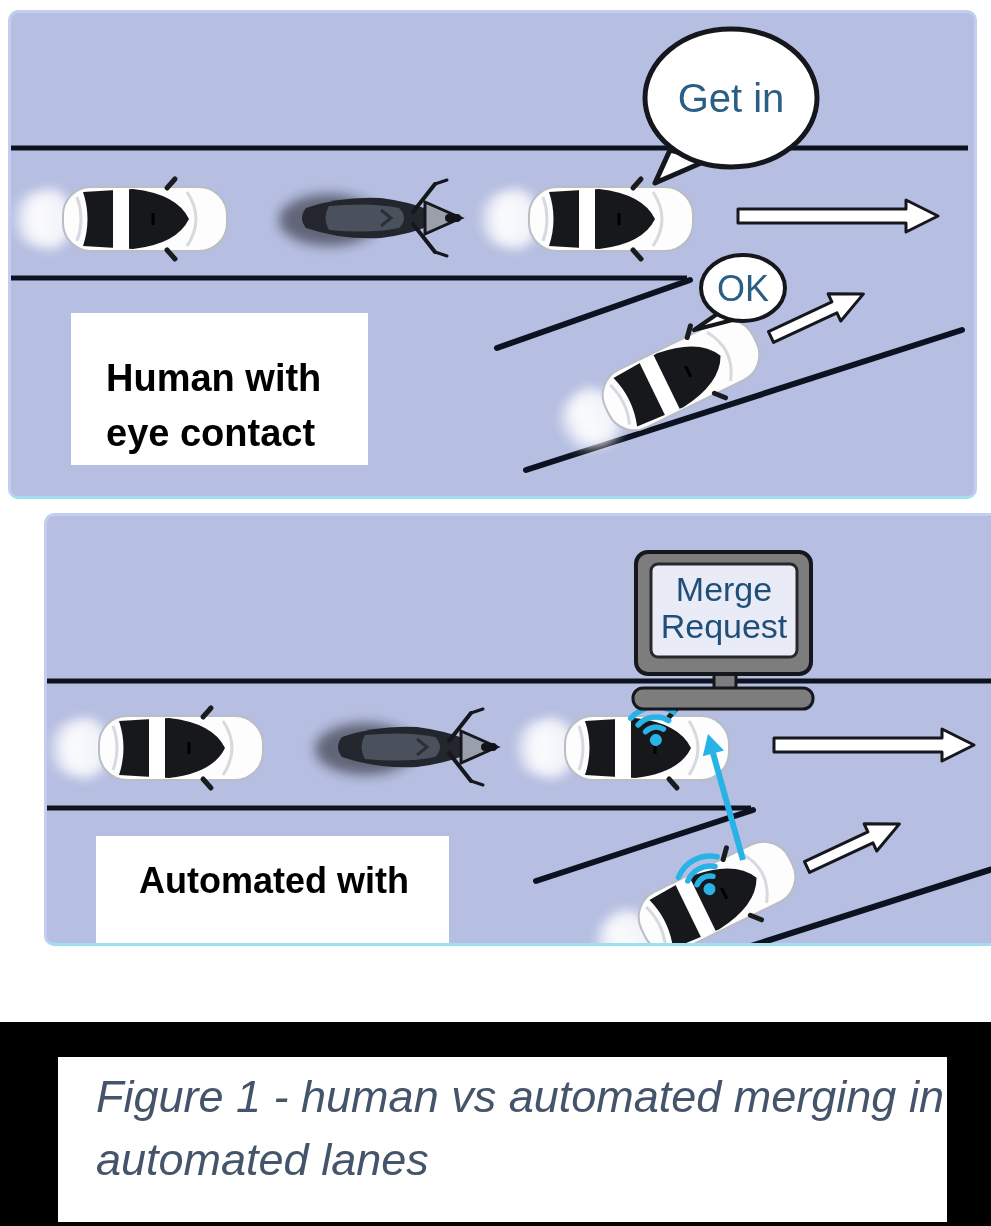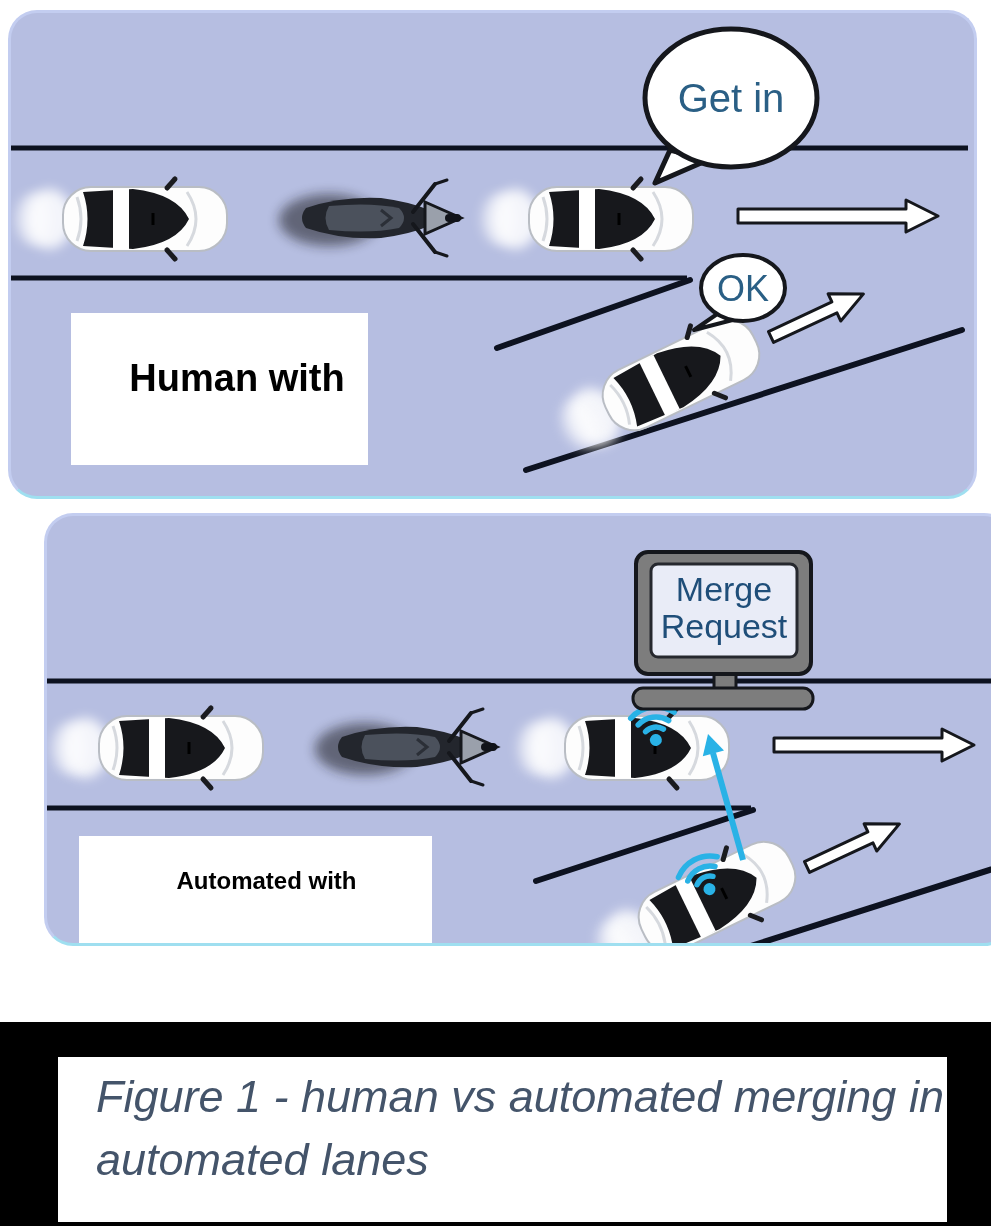--- a/index.html
+++ b/index.html
@@ -2,34 +2,34 @@
 <html><head>
 <meta charset="utf-8">
 <style>
   html,body{margin:0;padding:0;background:#ffffff;}
   .stage{
     position:relative;width:991px;height:1226px;background:#ffffff;
     font-family:"Liberation Sans",sans-serif;overflow:hidden;
   }
   .panel{
     position:absolute;left:8px;width:969px;
-    background:#b6bee1;border-radius:29px;overflow:hidden;
-    border:3px solid #c3cdf0;border-bottom-color:#9fdff0;box-sizing:border-box;text-align:center;
+    background:#b6bee1;border-radius:10px;overflow:hidden;
+    border:3px solid #c3cdf0;border-bottom-color:#9fdff0;box-sizing:border-box;
   }
   .panel-top{top:10px;height:489px;}
   .panel-bottom{top:513px;height:433px;margin-left:36px;}
   .panel svg{position:absolute;left:0;top:0;}
   .label-box{
     position:absolute;background:#ffffff;color:#000000;
     font-weight:bold;box-sizing:border-box;
   }
   .label-human{left:60px;top:300px;width:297px;height:152px;
     padding:38px 0 0 35px;font-size:38px;line-height:55px;}
-  .label-automated{left:32px;top:320px;width:353px;height:137px;
-    padding:16px 0 0 22px;font-size:24px;line-height:58px;}
+  .label-automated{left:49px;top:320px;width:353px;height:137px;
+    padding:16px 0 0 43px;font-size:36px;line-height:58px;}
   .caption-area{
     position:absolute;left:0;top:1022px;width:991px;height:204px;background:#000000;
   }
   .caption-box{
     position:absolute;left:58px;top:35px;width:889px;height:165px;background:#ffffff;
     box-sizing:border-box;padding:8px 0 0 38px;
     font-style:italic;font-size:45px;line-height:63px;color:#44546a;
   }
   .defs-svg{position:absolute;width:0;height:0;}
   text{font-family:"Liberation Sans",sans-serif;}
@@ -115,20 +115,21 @@
 
       <g>
         <polygon points="712,297 683,317 737,303" fill="#ffffff" stroke="#15171c" stroke-width="4" stroke-linejoin="round"></polygon>
         <ellipse cx="732" cy="275" rx="42" ry="33" fill="#ffffff" stroke="#15171c" stroke-width="4"></ellipse>
         <text x="732" y="288" text-anchor="middle" font-size="36" fill="#2a5f85">OK</text>
       </g>
     </svg>
 
     <div class="label-box label-human">
       <div>Human with</div>
+      <div>eye contact</div>
     </div>
   </section>
 
   <section class="panel panel-bottom">
     <svg width="963" height="503" viewBox="0 0 963 503">
 
       <line x1="0" y1="165" x2="957" y2="165" stroke="#0d1220" stroke-width="5"></line>
       <line x1="0" y1="292" x2="704" y2="292" stroke="#0d1220" stroke-width="5"></line>
       <line x1="489" y1="365" x2="706" y2="294" stroke="#0d1220" stroke-width="6" stroke-linecap="round"></line>
       <line x1="525" y1="487" x2="977" y2="343" stroke="#0d1220" stroke-width="6" stroke-linecap="round"></line>

